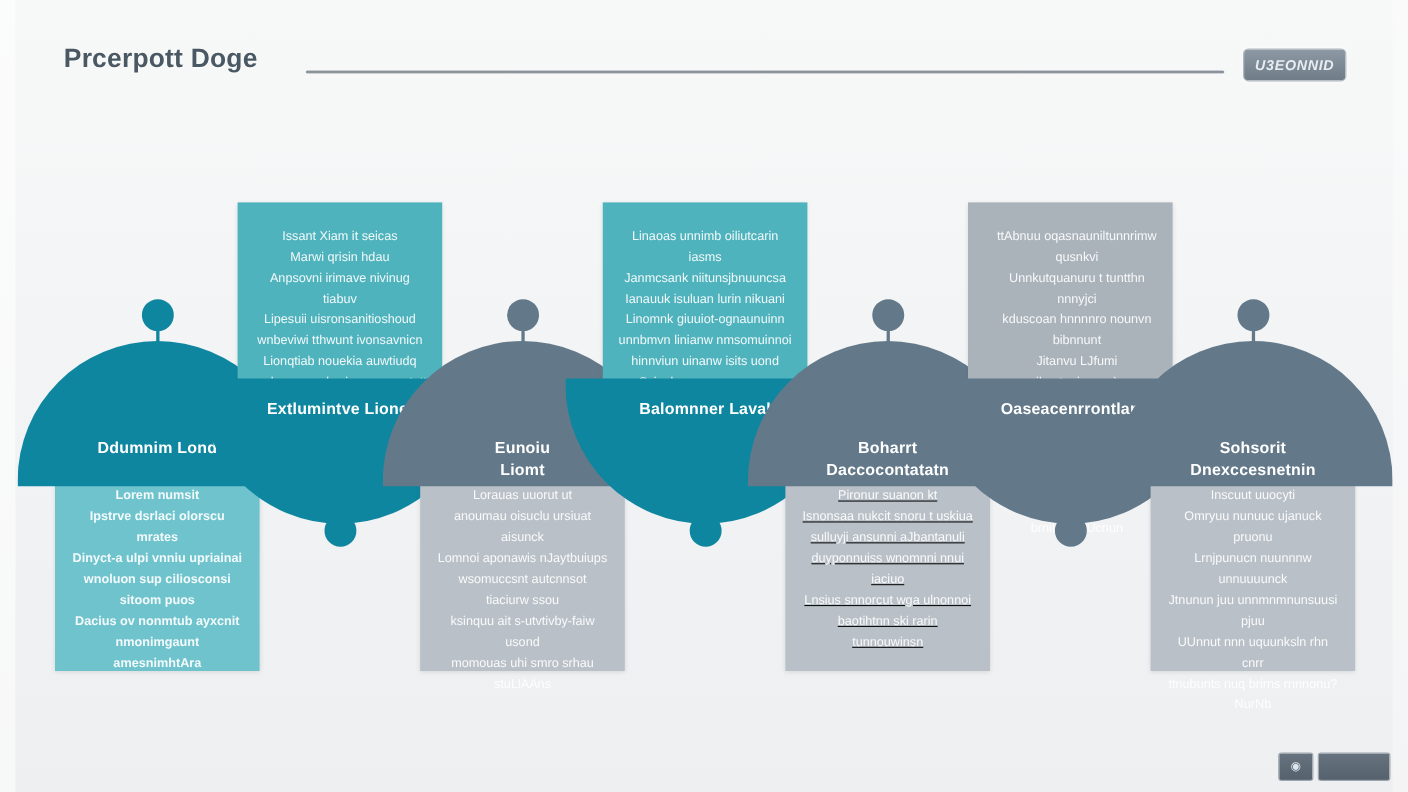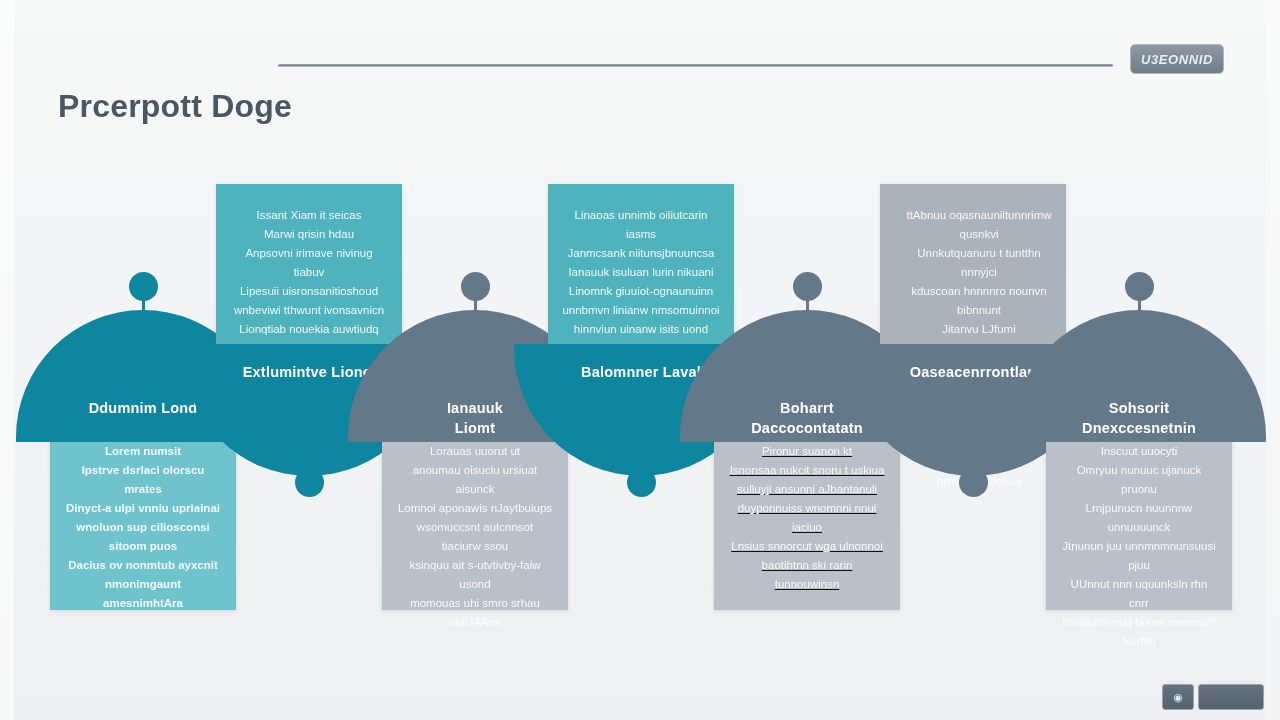--- a/index.html
+++ b/index.html
@@ -38,28 +38,27 @@
 
   
   .header {
     position: absolute;
     left: 0; top: 0;
     width: 1280px; height: 110px;
   }
   .header-title {
     position: absolute;
     left: 58px; top: 40px;
-    font-size: 32px;
+    font-size: 24px;
     font-weight: bold;
     color: #4a5863;
     letter-spacing: .2px;
     white-space: nowrap;
     text-shadow: 0 1px 1px rgba(255,255,255,.85);
     filter: blur(.35px);
-    margin-top: 48px;
   }
   .header-rule {
     position: absolute;
     left: 278px; top: 64px;
     width: 835px; height: 3px;
     background: linear-gradient(180deg,#9aa3aa 0%, #7e878f 55%, #c9ced2 100%);
     border-radius: 2px;
   }
   .header-badge {
     position: absolute;
@@ -258,21 +257,21 @@
           <div class="node-card-text">Lorauas uuorut ut
 anoumau oisuclu  ursiuat  aisunck
 Lomnoi  aponawis nJaytbuiups
 wsomuccsnt autcnnsot tiaciurw ssou
 ksinquu ait s-utvtivby-faiw usond
 momouas uhi smro   srhau stuLlAAns</div>
         </div>
         <div class="node-dome">
           <div class="node-dome-shape" style="background: rgb(99, 121, 138);"></div>
         </div>
-        <div class="node-title">Ianauuk
+        <div class="node-title">Eunoiu
 Liomt</div>
         <div class="node-stem" style="background: rgb(99, 121, 138);"></div>
         <div class="node-knob" style="background: rgb(99, 121, 138);"></div>
       </div>
       <div class="node down" style="left: 548px;">
         <div class="node-card" style="background: rgb(79, 179, 189);">
           <div class="node-card-text">Linaoas unnimb oiliutcarin iasms
 Janmcsank niitunsjbnuuncsa
 Ianauuk  isuluan lurin nikuani
 Linomnk giuuiot-ognaunuinn

